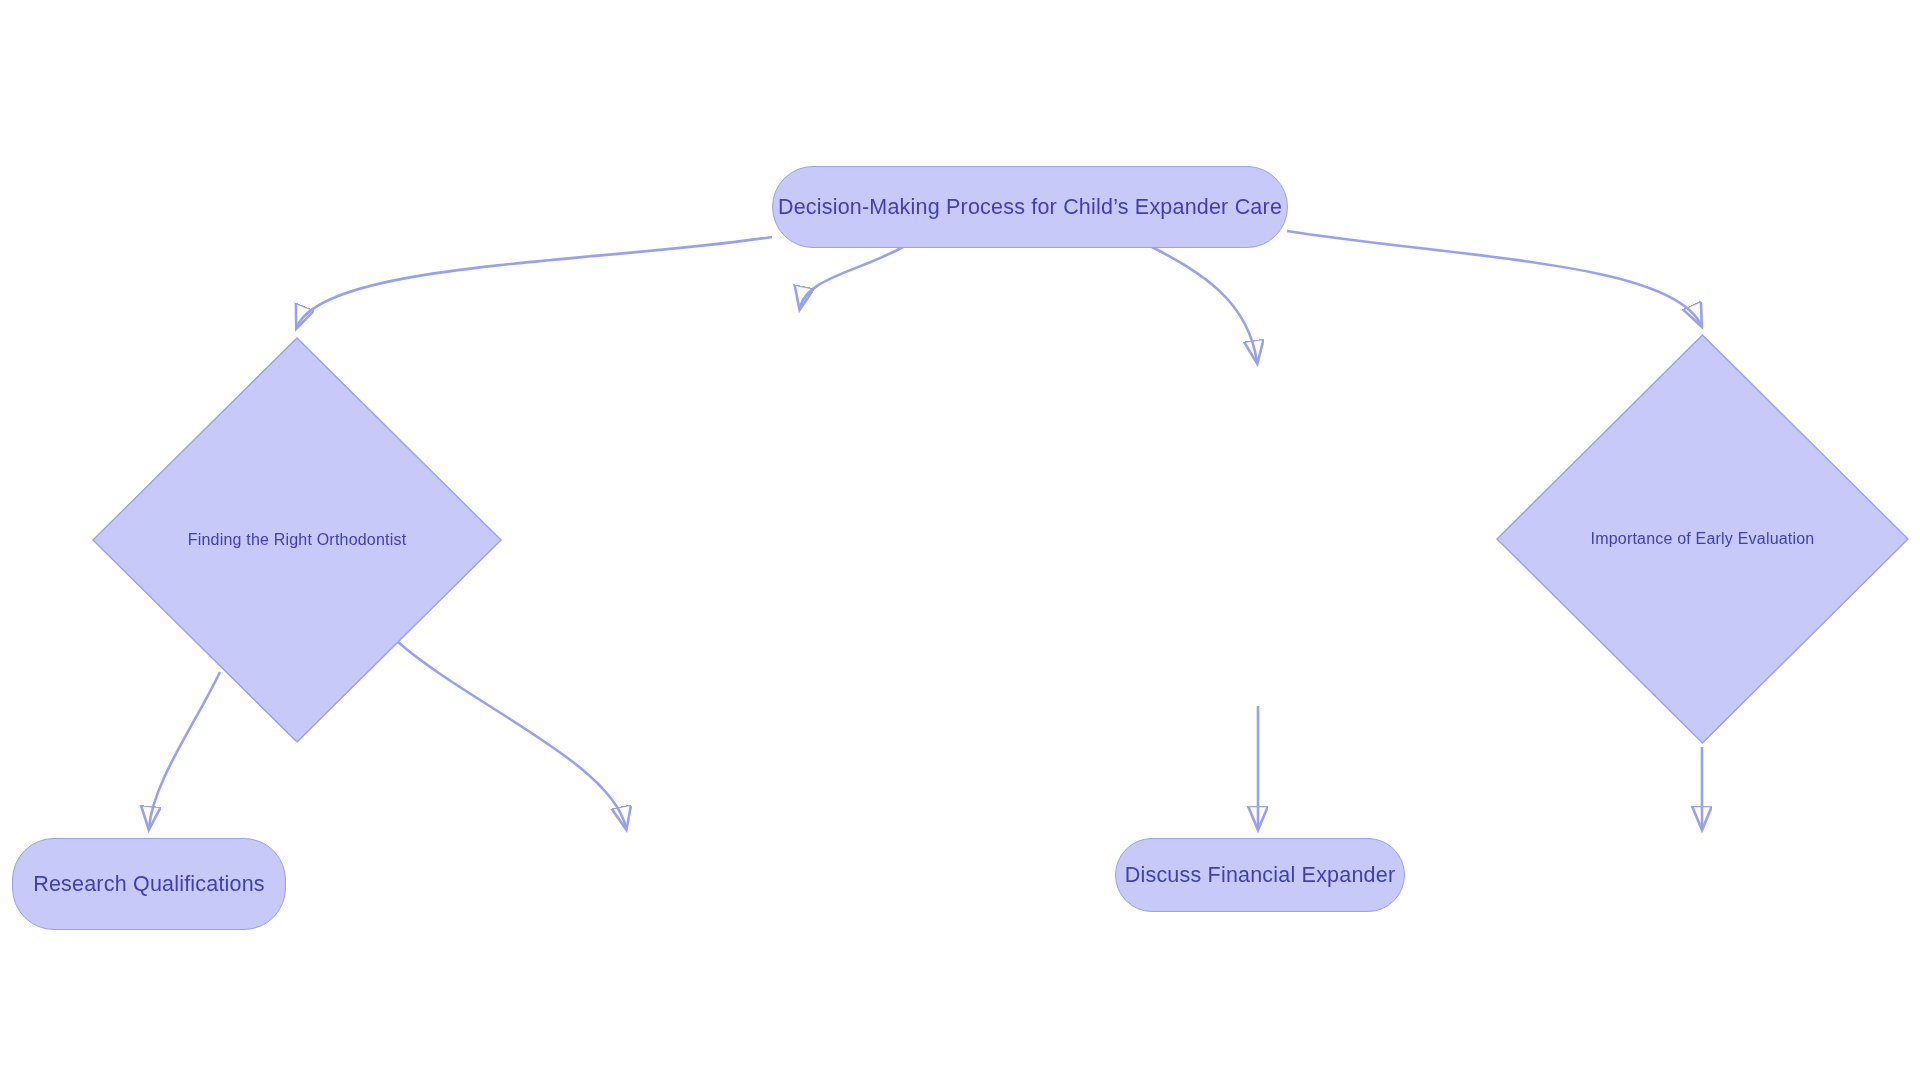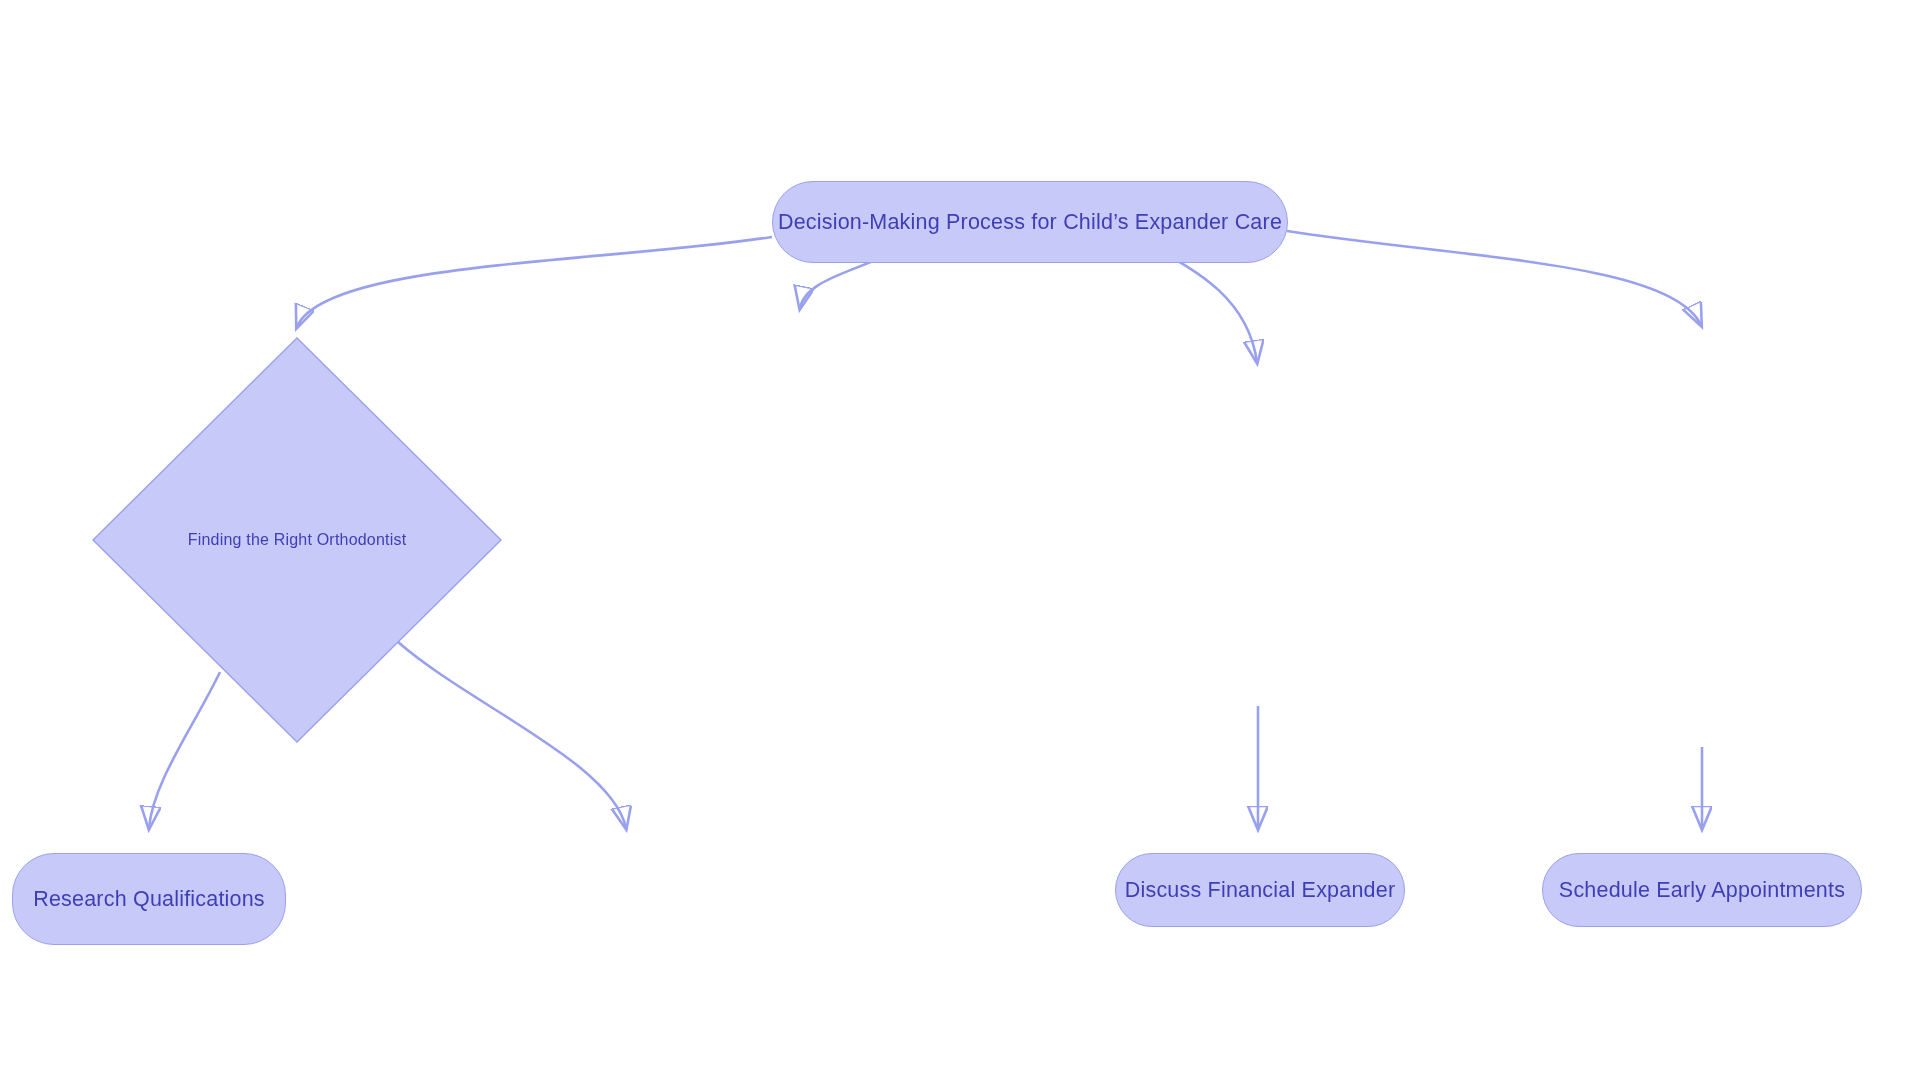--- a/index.html
+++ b/index.html
@@ -38,21 +38,20 @@
   }
   .pill {
     position: absolute;
     box-sizing: border-box;
     background: #c7c9f8;
     border: 1.6px solid #99a1ee;
     border-radius: 42px;
     display: flex;
     align-items: center;
     justify-content: center;
-    margin-top: 15px;
   }
   
   .diamond {
     position: absolute;
   }
   .diamond .d-outer {
     position: absolute;
     inset: 0;
     background: #99a1ee;
     clip-path: polygon(50% 0, 100% 50%, 50% 100%, 0 50%);
@@ -108,27 +107,29 @@
   </div>
 
   <div id="node-d1" class="diamond">
     <div class="d-outer"></div>
     <div class="d-inner"></div>
     <span class="node-label">Finding the Right Orthodontist</span>
   </div>
 
 
 
+  <div id="node-d4" class="diamond">
+    <div class="d-outer"></div>
+    <div class="d-inner"></div>
+    <span class="node-label">Importance of Early Evaluation</span>
+  </div>
 
   <div id="node-a1" class="pill">
     <span class="node-label">Research Qualifications</span>
   </div>
 
 
   <div id="node-a3" class="pill">
     <span class="node-label">Discuss Financial Expander</span>
   </div>
 
-  <div id="node-a4" class="pill">
-    <span class="node-label">Schedule Early Appointments</span>
-  </div>
 
 </div>
 
 </body></html>

